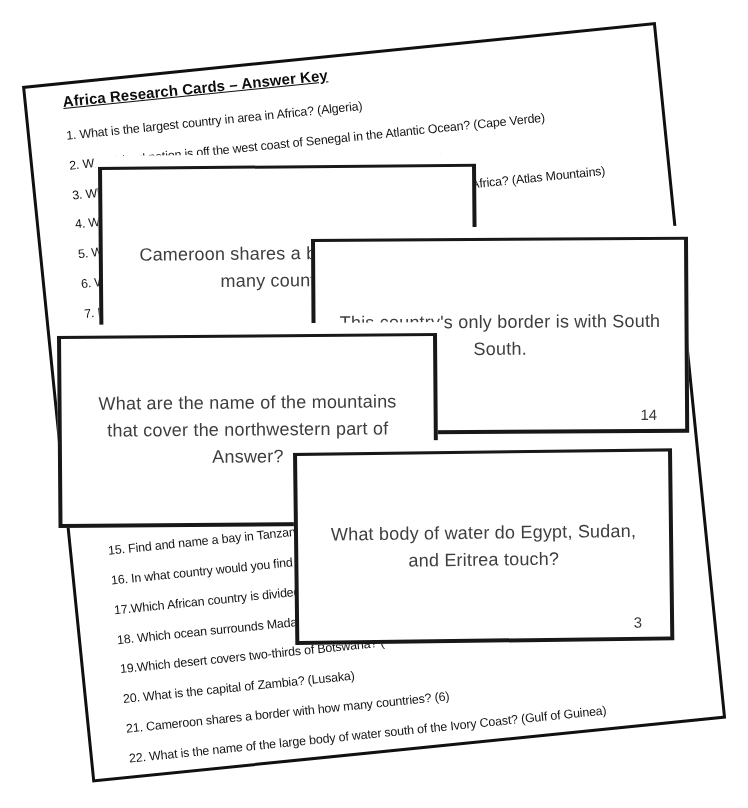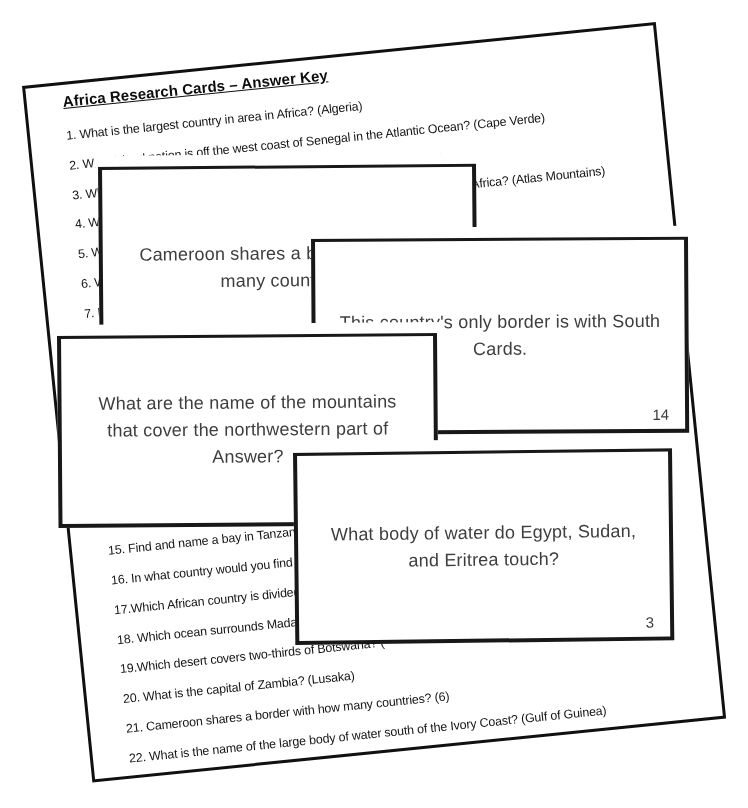--- a/index.html
+++ b/index.html
@@ -37,21 +37,21 @@
     content:"";position:absolute;left:-8px;right:-8px;top:-14px;height:11px;
     background:#ffffff;
   }
   .card-text{
     position:absolute;left:0;right:0;top:0;bottom:0;
     display:flex;flex-direction:column;align-items:center;justify-content:center;
     text-align:center;
     font-size:18px;line-height:27px;letter-spacing:0.2px;
   }
   .card-num{
-    position:absolute;right:16px;bottom:6px;
+    position:absolute;right:28px;bottom:6px;
     font-size:15px;color:#3a3a3a;
   }
   .card1{left:98px;top:166px;width:378px;height:164px;transform:rotate(-0.5deg);z-index:2;}
   .card1 .card-text{justify-content:flex-start;padding-top:72px;}
   .card2{left:311px;top:238px;width:377px;height:197px;transform:rotate(-0.35deg);z-index:3;}
   .card3{left:57px; top:335px;width:380px;height:193px;transform:rotate(-0.45deg);z-index:4;}
   .card4{left:293px;top:452px;width:379px;height:193px;transform:rotate(-0.7deg);z-index:5;}
 </style>
 </head>
 <body>
@@ -90,21 +90,21 @@
     <div class="card-text">
         <div class="card-line">Cameroon shares a border with how</div>
         <div class="card-line">many countries?</div>
       </div>
     <div class="card-num"></div>
   </div>
 
   <div class="card card2">
     <div class="card-text">
         <div class="card-line">This country's only border is with South</div>
-        <div class="card-line">Cards.</div>
+        <div class="card-line">South.</div>
       </div>
     <div class="card-num">14</div>
   </div>
 
   <div class="card card3">
     <div class="card-text">
         <div class="card-line">What are the name of the mountains</div>
         <div class="card-line">that cover the northwestern part of</div>
         <div class="card-line">Answer?</div>
       </div>

